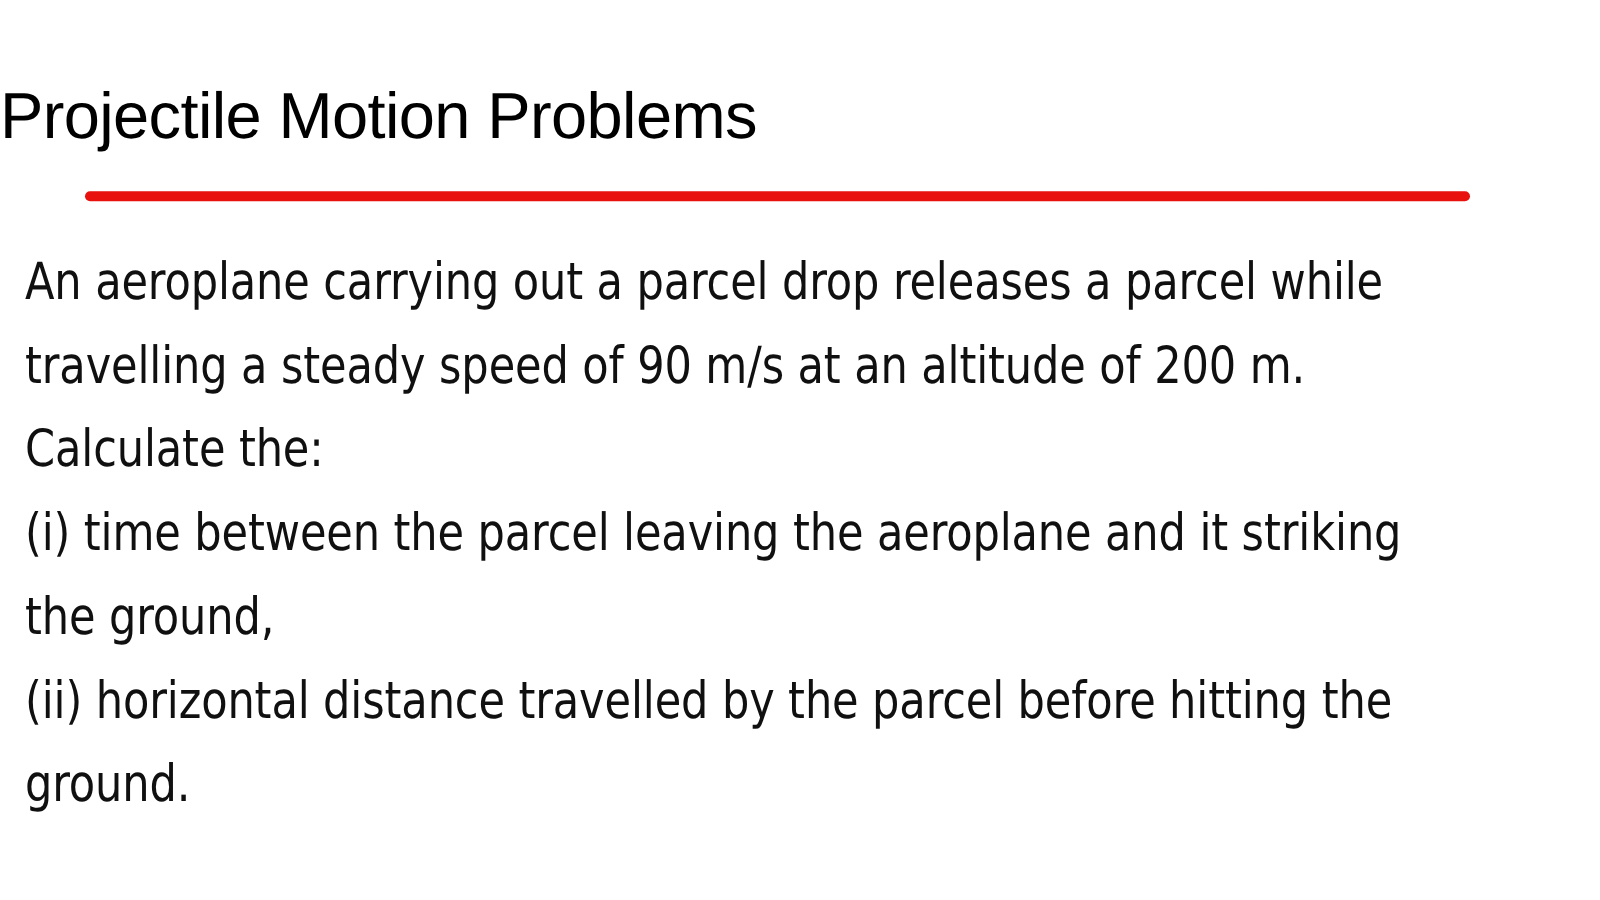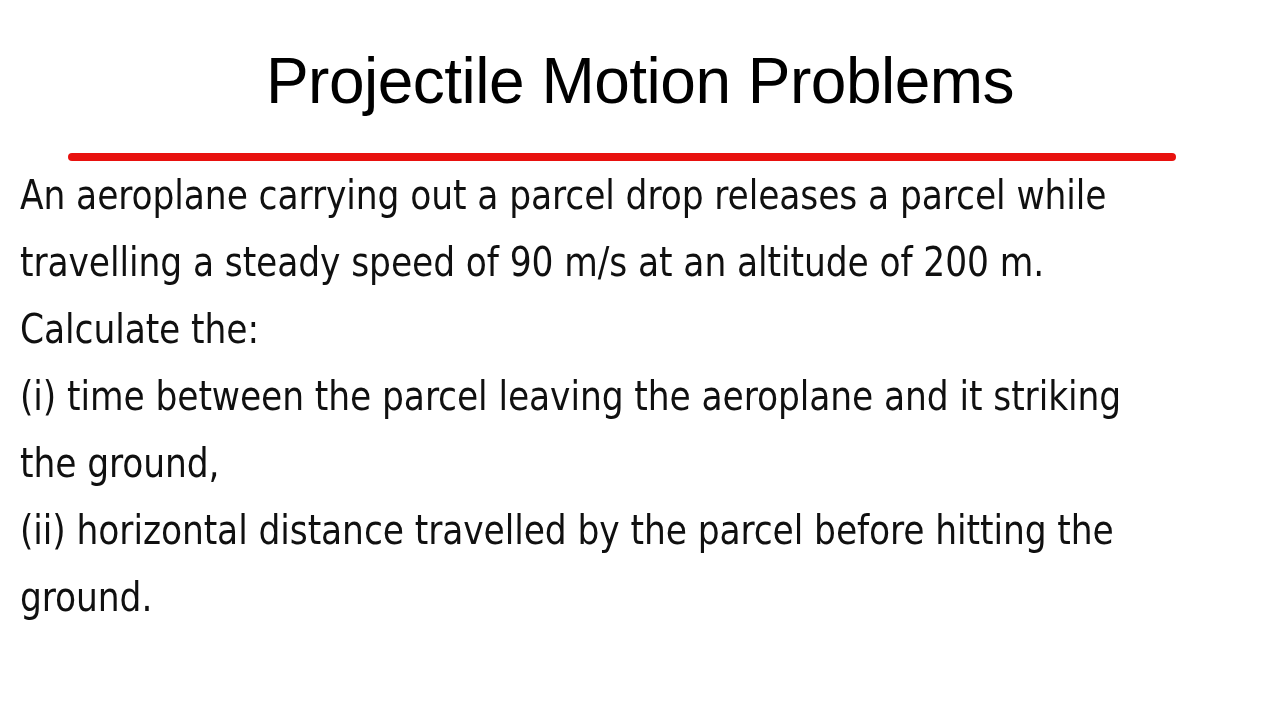--- a/index.html
+++ b/index.html
@@ -21,46 +21,45 @@
   #title-block {
     position: absolute;
     left: 0;
     top: 34px;
     width: 1280px;
     height: 96px;
   }
   #slide-title {
     position: absolute;
     left: 0;
-    top: 4px;
+    top: 16px;
     width: 1280px;
-    text-align: center;
     font-family: "Liberation Sans", sans-serif;
     font-weight: 400;
-    font-size: 64px;
+    font-size: 52px;
     line-height: 86px;
     color: #000000;
     letter-spacing: -0.5px;
     white-space: nowrap;
   }
   #title-underline {
     position: absolute;
     left: 68px;
     top: 119px;
     width: 1108px;
     height: 8px;
     border-radius: 4px;
     background: #e8110e;
   }
 
   
   #body-block {
     position: absolute;
     left: 20px;
-    top: 162px;
+    top: 192px;
     width: 1245px;
   }
   .body-line {
     font-family: "DejaVu Sans Condensed", "Liberation Sans Narrow", "DejaVu Sans", sans-serif;
     font-weight: 400;
     font-size: 41px;
     line-height: 67px;
     color: #101010;
     white-space: nowrap;
     letter-spacing: -0.1px;

